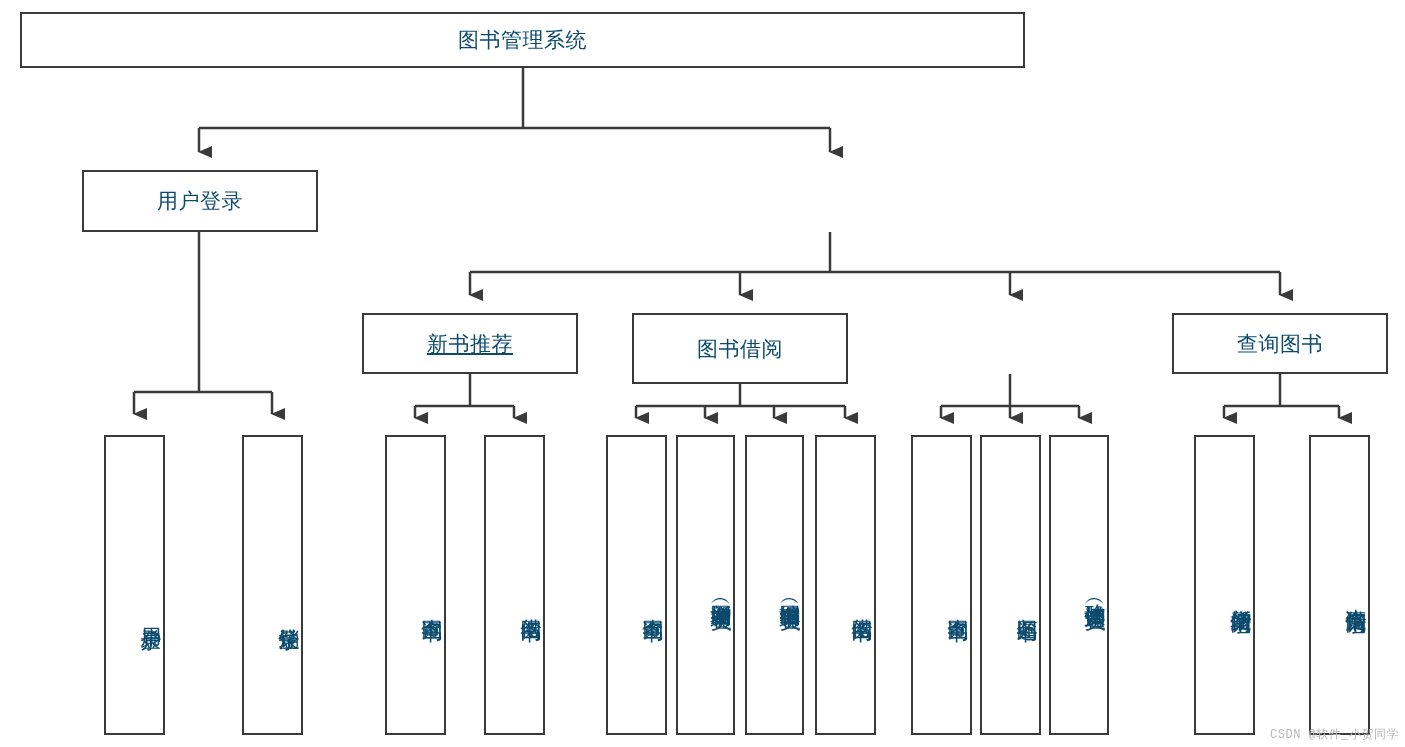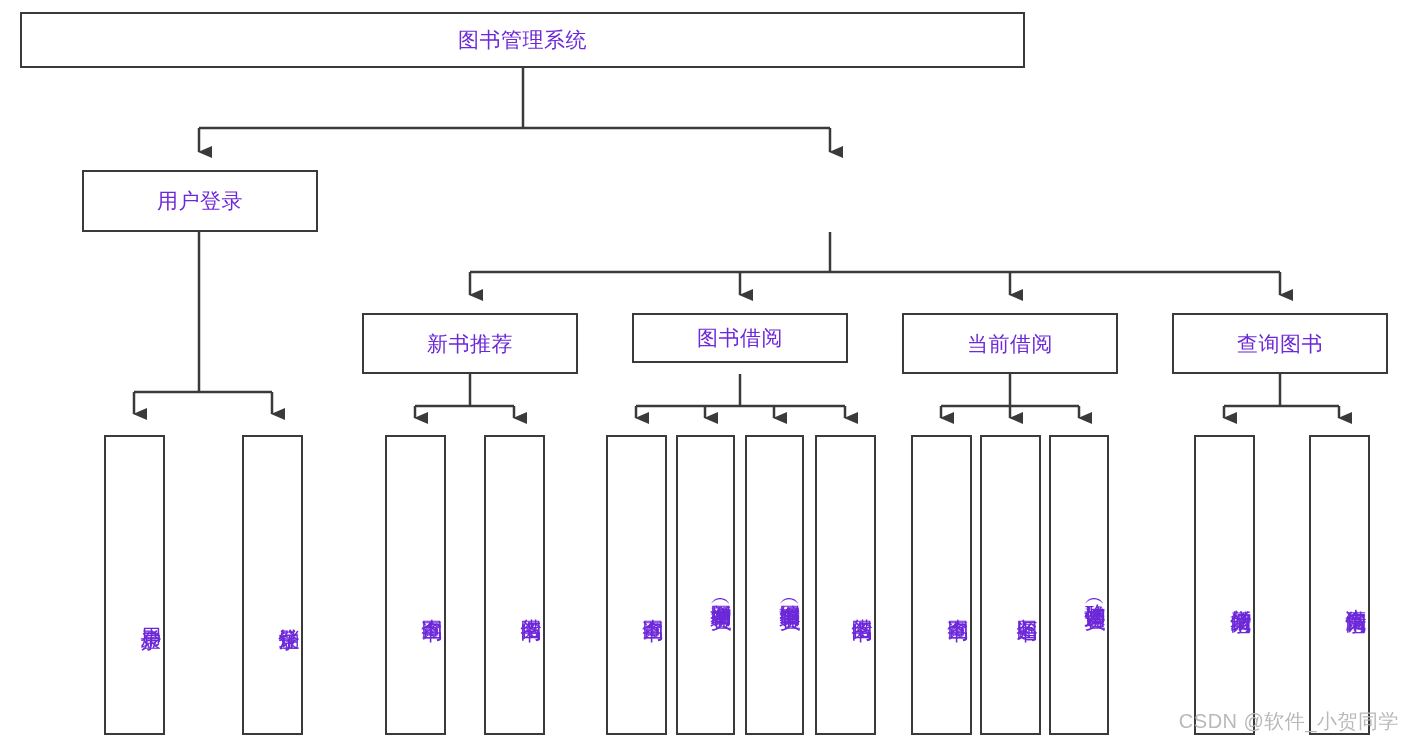--- a/index.html
+++ b/index.html
@@ -27,21 +27,21 @@
     pointer-events: none;
   }
   .node {
     position: absolute;
     box-sizing: border-box;
     border: 2.5px solid #3a3a3a;
     background: #ffffff;
     display: flex;
     align-items: center;
     justify-content: center;
-    color: #6d28d9;
+    color: #0c4a6e;
   }
   .node-h {
     font-size: 21px;
     letter-spacing: 0.5px;
     white-space: nowrap;
   }
   .node-v {
     writing-mode: vertical-rl;
     text-orientation: upright;
     font-size: 21px;
@@ -51,26 +51,26 @@
     justify-content: center;
     padding-top: 12px;
     white-space: normal;
   }
   .node-v.pad-lg { padding-top: 56px; }
   .node-v.pad-md { padding-top: 38px; }
   .node-v.pad-sm { padding-top: 20px; }
   .watermark {
     position: absolute;
     right: 6px;
-    bottom: 12px;
-    font-size: 20px;
+    bottom: 4px;
+    font-size: 12px;
     color: #b9b9b9;
     letter-spacing: 0.5px;
     white-space: nowrap;
-    font-family: Liberation Sans, sans-serif;
+    font-family: Liberation Mono, monospace;
   }
 </style>
 </head>
 <body>
 
 <div id="canvas">
 
   <svg id="edges" viewBox="0 0 1405 747" xmlns="http://www.w3.org/2000/svg">
     <defs>
       <marker id="arrow" viewBox="0 0 12 14" refX="6" refY="13" markerWidth="12" markerHeight="14" orient="auto-start-reverse" markerUnits="userSpaceOnUse">
@@ -118,23 +118,22 @@
       <path d="M1224,406 L1339,406"></path>
       <path d="M1224,406 L1224,418" marker-end="url(#arrow)"></path>
       <path d="M1339,406 L1339,418" marker-end="url(#arrow)"></path>
     </g>
   </svg>
 
   <div class="node node-h" style="left:20px; top:12px; width:1005px; height:56px;">图书管理系统</div>
 
   <div class="node node-h" style="left:82px; top:170px; width:236px; height:62px;">用户登录</div>
 
-  <div class="node node-h" style="left:362px; top:313px; width:216px; height:61px;">新书推荐</div>
-  <div class="node node-h" style="left:632px; top:313px; width:216px; height:50px;">图书借阅</div>
-  <div class="node node-h" style="left:902px; top:313px; width:216px; height:61px;">当前借阅</div>
+  <div class="node node-h" style="left:362px; top:313px; width:216px; height:61px;text-decoration:underline;">新书推荐</div>
+  <div class="node node-h" style="left:632px; top:313px; width:216px; height:71px;">图书借阅</div>
   <div class="node node-h" style="left:1172px; top:313px; width:216px; height:61px;">查询图书</div>
 
   <div class="node node-v pad-lg" style="left:104px; top:435px; width:61px; height:300px;">用户登录</div>
   <div class="node node-v pad-lg" style="left:242px; top:435px; width:61px; height:300px;">注销登录</div>
 
   <div class="node node-v pad-md" style="left:385px; top:435px; width:61px; height:300px;">查询图书</div>
   <div class="node node-v pad-md" style="left:484px; top:435px; width:61px; height:300px;">借阅图书</div>
 
   <div class="node node-v pad-md" style="left:606px; top:435px; width:61px; height:300px;">查询图书</div>
   <div class="node node-v" style="left:676px; top:435px; width:59px; height:300px;">新增图书（管理员）</div>

